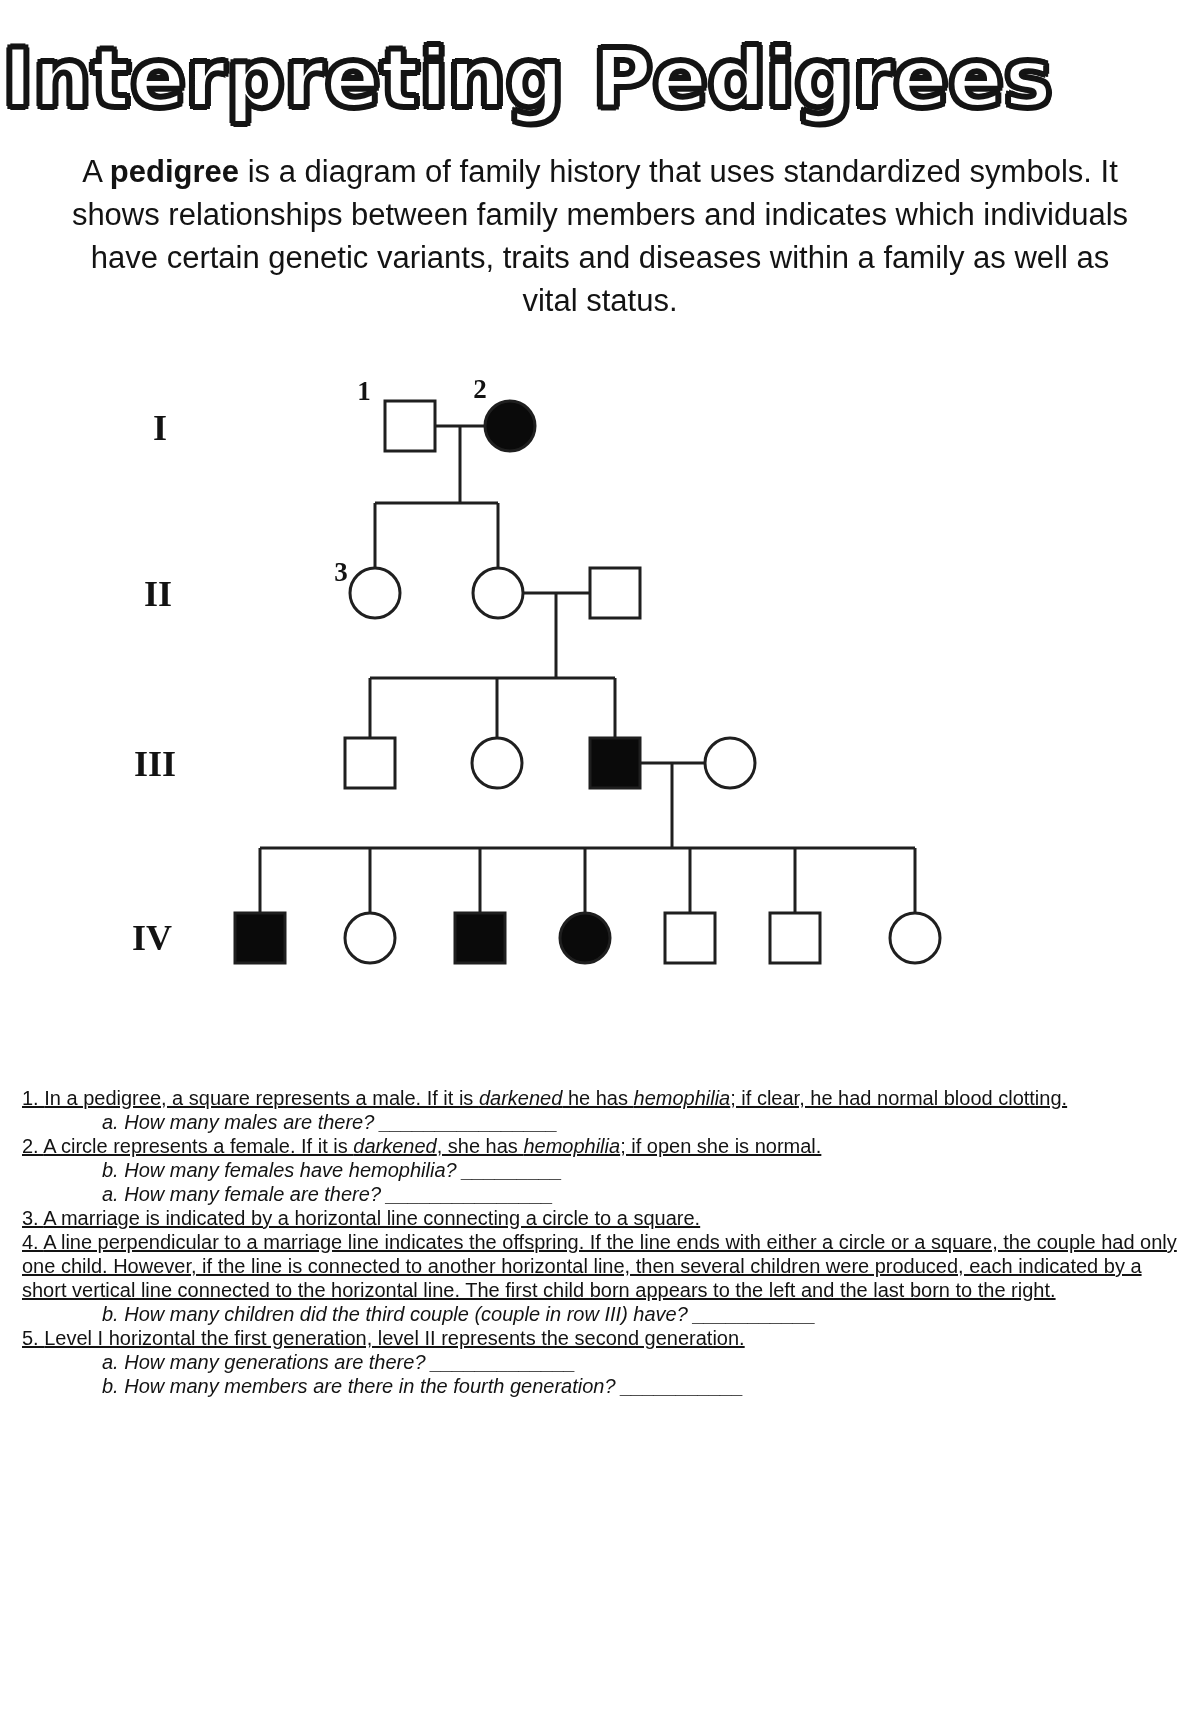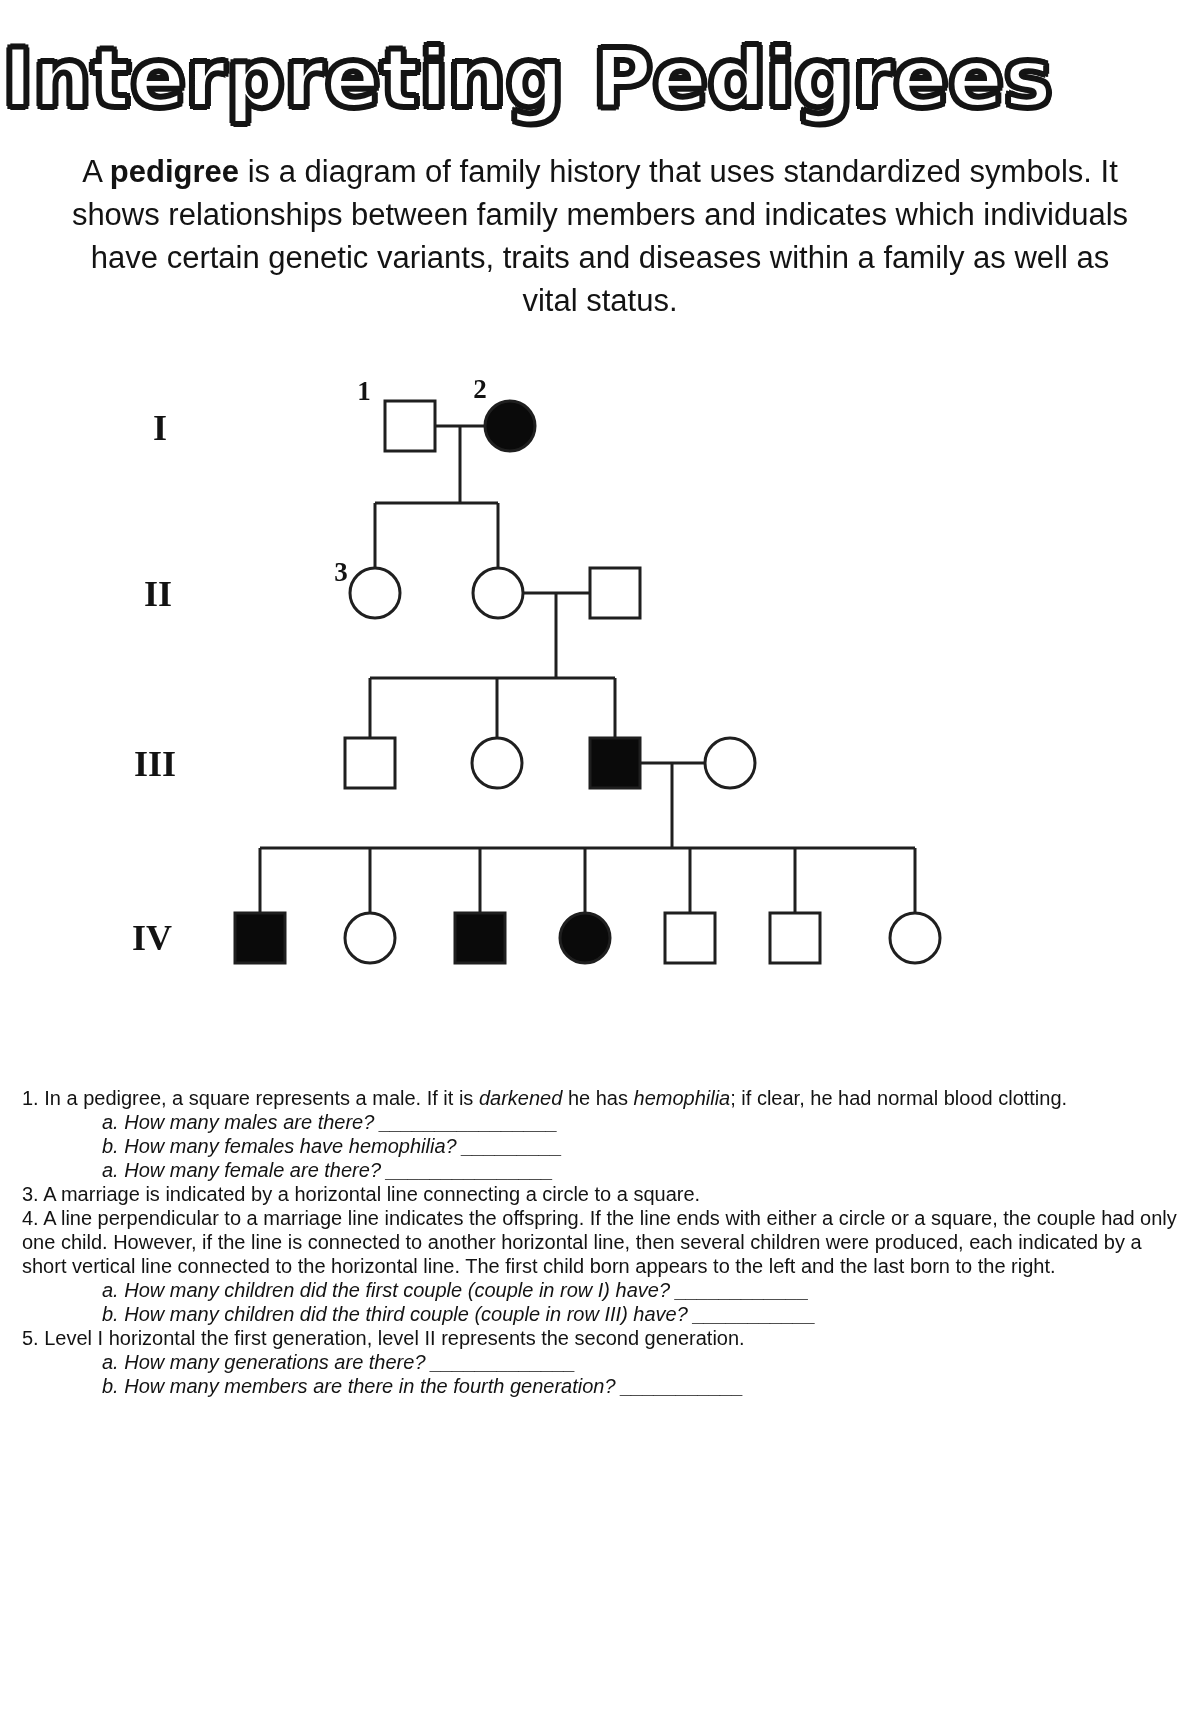--- a/index.html
+++ b/index.html
@@ -22,21 +22,21 @@
     font-size:31px; line-height:43px; font-weight:400;
   }
   .intro .b { font-weight:700; }
   .pedigree { position:absolute; top:368px; left:0; }
   .glabel   { font-family:"Liberation Serif", serif; font-size:36px; font-weight:bold; fill:#131313; }
   .numlabel { font-family:"Liberation Serif", serif; font-size:27px; font-weight:bold; fill:#131313; }
   .questions {
     position:absolute; top:1086px; left:22px; width:1158px;
     font-size:20px; line-height:24px;
   }
-  .q   { margin:0; }
+  .q   { margin:0;text-decoration:underline; }
   .sub { padding-left:80px; font-style:italic; }
   .it  { font-style:italic; }
 </style>
 </head>
 <body>
 
 <h1 class="title">Interpreting Pedigrees</h1>
 
 <p class="intro"><span>A </span><span class="b">pedigree</span><span> is a diagram of family history that uses standardized symbols. It shows relationships between family members and indicates which individuals have certain genetic variants, traits and diseases within a family as well as vital status.</span></p>
 
@@ -83,22 +83,22 @@
     <text x="155" y="408" class="glabel" text-anchor="middle">III</text>
     <text x="152" y="582" class="glabel" text-anchor="middle">IV</text>
     <text x="364" y="32" class="numlabel" text-anchor="middle">1</text>
     <text x="480" y="30" class="numlabel" text-anchor="middle">2</text>
     <text x="341" y="213" class="numlabel" text-anchor="middle">3</text>
   </svg>
 
 <div class="questions">
     <p class="q"><span>1. </span><span>In a pedigree, a square represents a male. If it is </span><span class="it">darkened</span><span> he has </span><span class="it">hemophilia</span><span>; if clear, he had normal blood clotting.</span></p>
     <p class="sub"><span>a. How many males are there? </span><span class="blank">________________</span></p>
+    <p class="q"><span>2. </span><span>A circle represents a female. If it is </span><span class="it">darkened</span><span>, she has </span><span class="it">hemophilia</span><span>; if open she is normal.</span></p>
     <p class="sub"><span>b. How many females have hemophilia? </span><span class="blank">_________</span></p>
     <p class="sub"><span>a. How many female are there? </span><span class="blank">_______________</span></p>
     <p class="q"><span>3. </span><span>A marriage is indicated by a horizontal line connecting a circle to a square.</span></p>
     <p class="q"><span>4. </span><span>A line perpendicular to a marriage line indicates the offspring. If the line ends with either a circle or a square, the couple had only one child. However, if the line is connected to another horizontal line, then several children were produced, each indicated by a short vertical line connected to the horizontal line. The first child born appears to the left and the last born to the right.</span></p>
-    <p class="sub"><span>a. How many children did the first couple (couple in row I) have? </span><span class="blank">____________</span></p>
     <p class="sub"><span>b. How many children did the third couple (couple in row III) have? </span><span class="blank">___________</span></p>
     <p class="q"><span>5. </span><span>Level I horizontal the first generation, level II represents the second generation.</span></p>
     <p class="sub"><span>a. How many generations are there? </span><span class="blank">_____________</span></p>
     <p class="sub"><span>b. How many members are there in the fourth generation? </span><span class="blank">___________</span></p>
   </div>
 
 </body></html>

